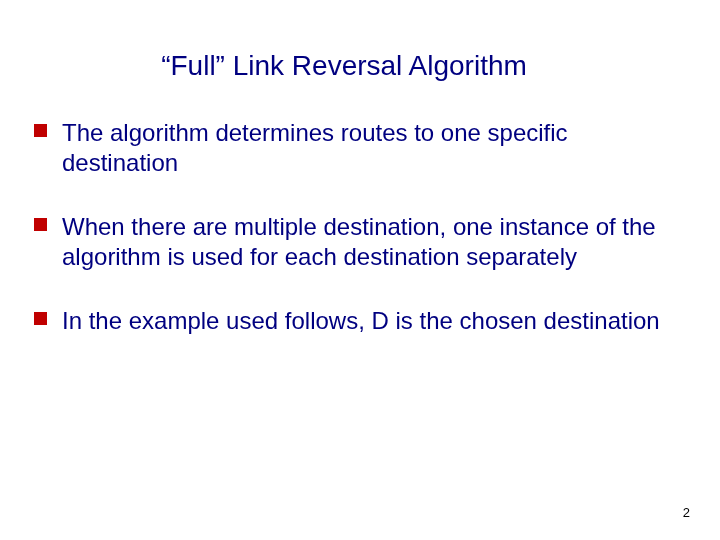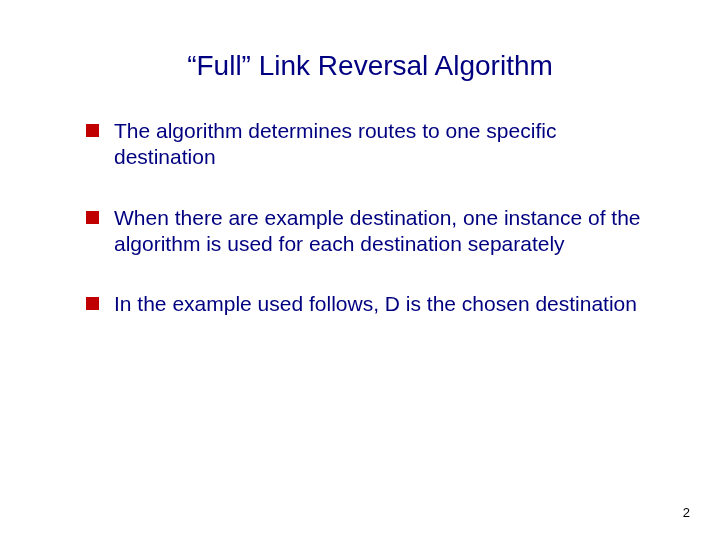--- a/index.html
+++ b/index.html
@@ -10,37 +10,37 @@
     background: #ffffff;
     font-family: Arial, Helvetica, sans-serif;
     color: #000080;
     position: relative;
     overflow: hidden;
   }
   .slide {
     box-sizing: border-box;
     width: 720px;
     height: 540px;
-    padding: 50px 60px 40px 80px;
+    padding: 50px 60px 40px 28px;
     position: relative;
   }
   .title {
     font-size: 28px;
     text-align: center;
     margin: 0 0 36px 0;
     font-weight: normal;
   }
   ul.bullets {
     list-style: none;
     padding: 0;
     margin: 0;
   }
   ul.bullets > li {
     position: relative;
-    font-size: 21px;
+    font-size: 24px;
     line-height: 1.25;
     padding-left: 34px;
     margin-bottom: 34px;
   }
   ul.bullets > li::before {
     content: "";
     position: absolute;
     left: 6px;
     top: 6px;
     width: 13px;
@@ -55,17 +55,17 @@
     color: #000000;
   }
 </style>
 </head>
 <body>
 
 <div class="slide">
   <h1 class="title">“Full” Link Reversal Algorithm</h1>
   <ul class="bullets">
     <li>The algorithm determines routes to one specific destination</li>
-    <li>When there are example destination, one instance of the algorithm is used for each destination separately</li>
+    <li>When there are multiple destination, one instance of the algorithm is used for each destination separately</li>
     <li>In the example used follows, D is the chosen destination</li>
   </ul>
   <div class="page-number">2</div>
 </div>
 
 </body></html>

